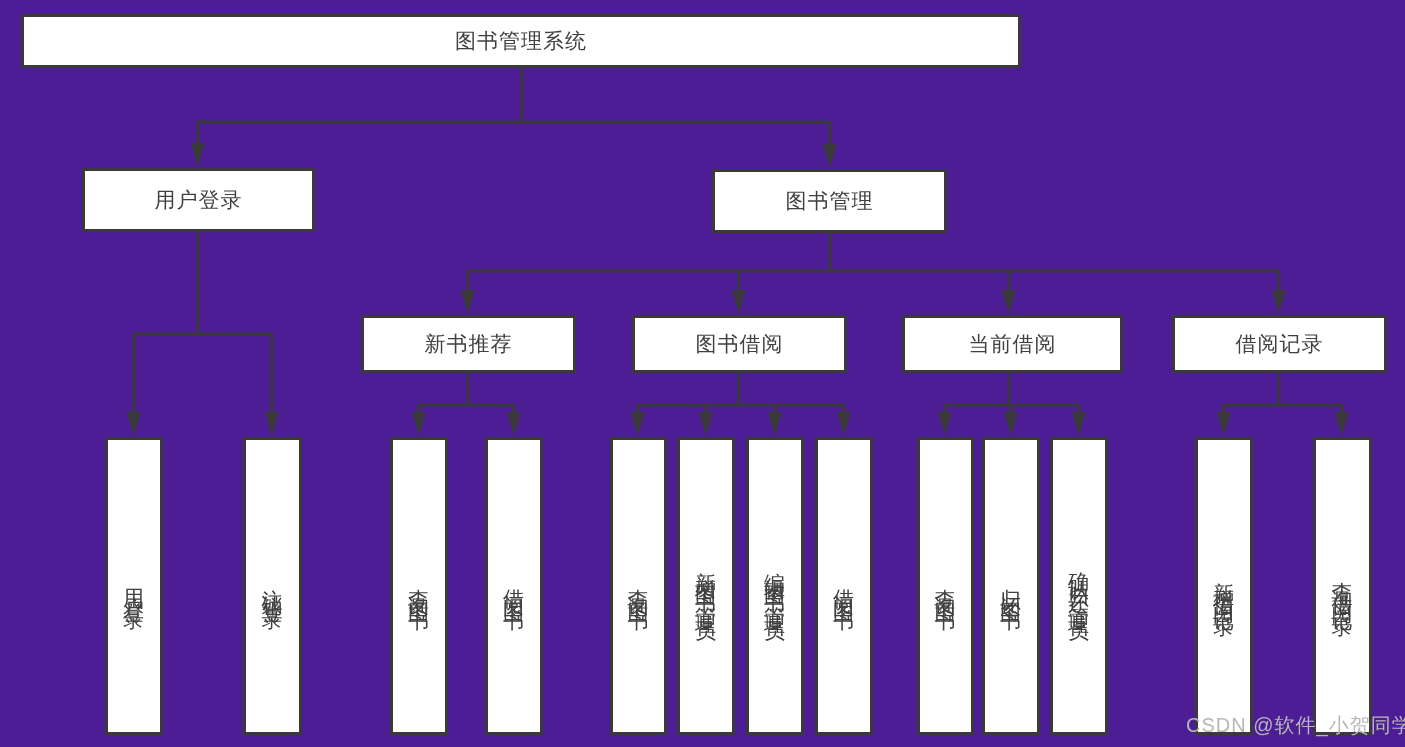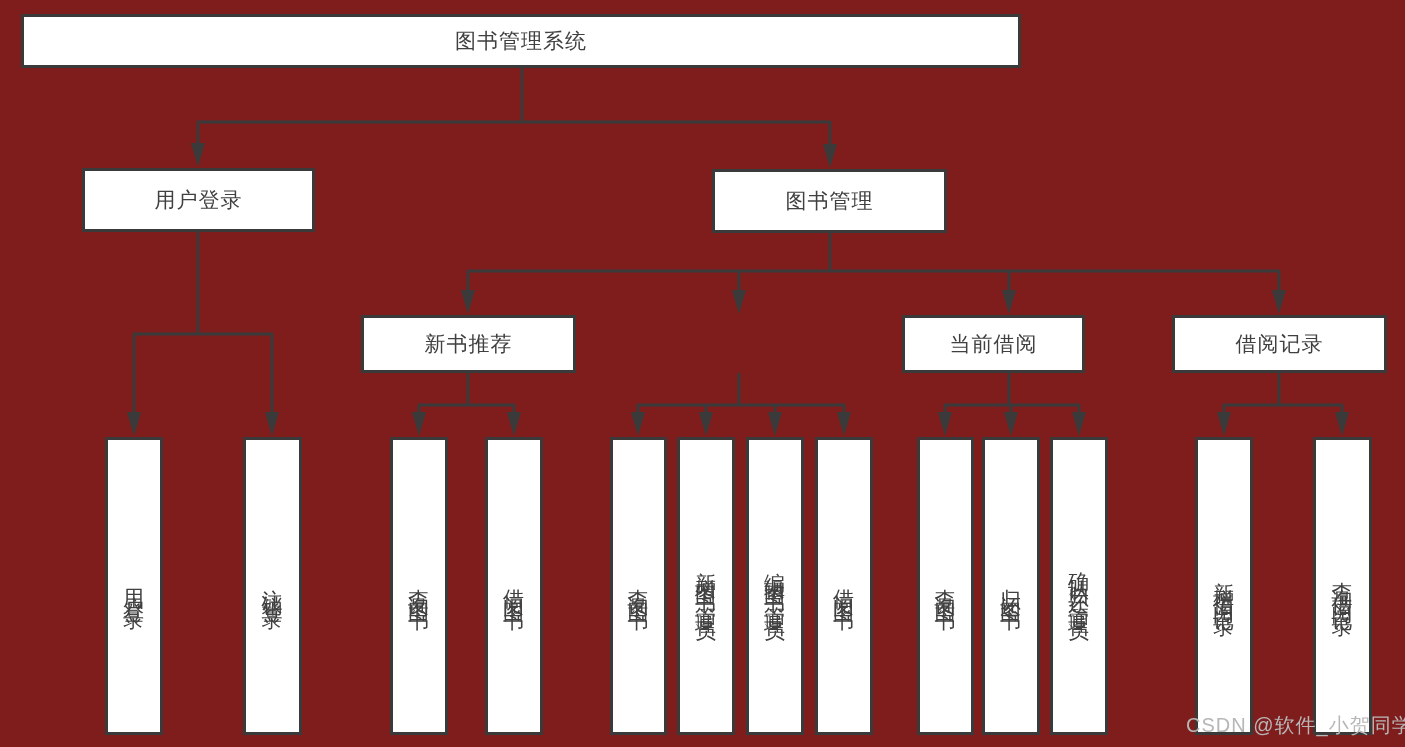--- a/index.html
+++ b/index.html
@@ -1,19 +1,19 @@
 <!DOCTYPE html>
 <html><head>
 <meta charset="utf-8">
 <style>
   html,body{margin:0;padding:0;background:#ffffff;}
   .canvas{
     position:relative;
     width:1405px;height:747px;
-    background:#7f1d1d;
+    background:#4c1d95;
     font-family:"Liberation Sans", sans-serif;
     color:#404040;
     overflow:hidden;
   }
   .connectors{position:absolute;left:0;top:0;}
   .node{
     position:absolute;
     box-sizing:border-box;
     border:3px solid #3a3a3a;
     background:#ffffff;
@@ -92,21 +92,24 @@
   <div class="node" style="left:82px;top:168px;width:233px;height:64px;">
     <span>用户登录</span>
   </div>
   <div class="node" style="left:361px;top:315px;width:215px;height:58px;">
     <span>新书推荐</span>
   </div>
 
   <div class="node" style="left:712px;top:169px;width:235px;height:64px;">
     <span>图书管理</span>
   </div>
-  <div class="node" style="left:902px;top:315px;width:183px;height:58px;">
+  <div class="node" style="left:632px;top:315px;width:215px;height:58px;">
+    <span>图书借阅</span>
+  </div>
+  <div class="node" style="left:902px;top:315px;width:221px;height:58px;">
     <span>当前借阅</span>
   </div>
   <div class="node" style="left:1172px;top:315px;width:215px;height:58px;justify-content:center;">
     <span>借阅记录</span>
   </div>
 
   <div class="node leaf" style="left:105px;top:437px;width:58px;height:298px;">
     <span class="vtext">用户登录</span>
   </div>
   <div class="node leaf" style="left:243px;top:437px;width:59px;height:298px;">

